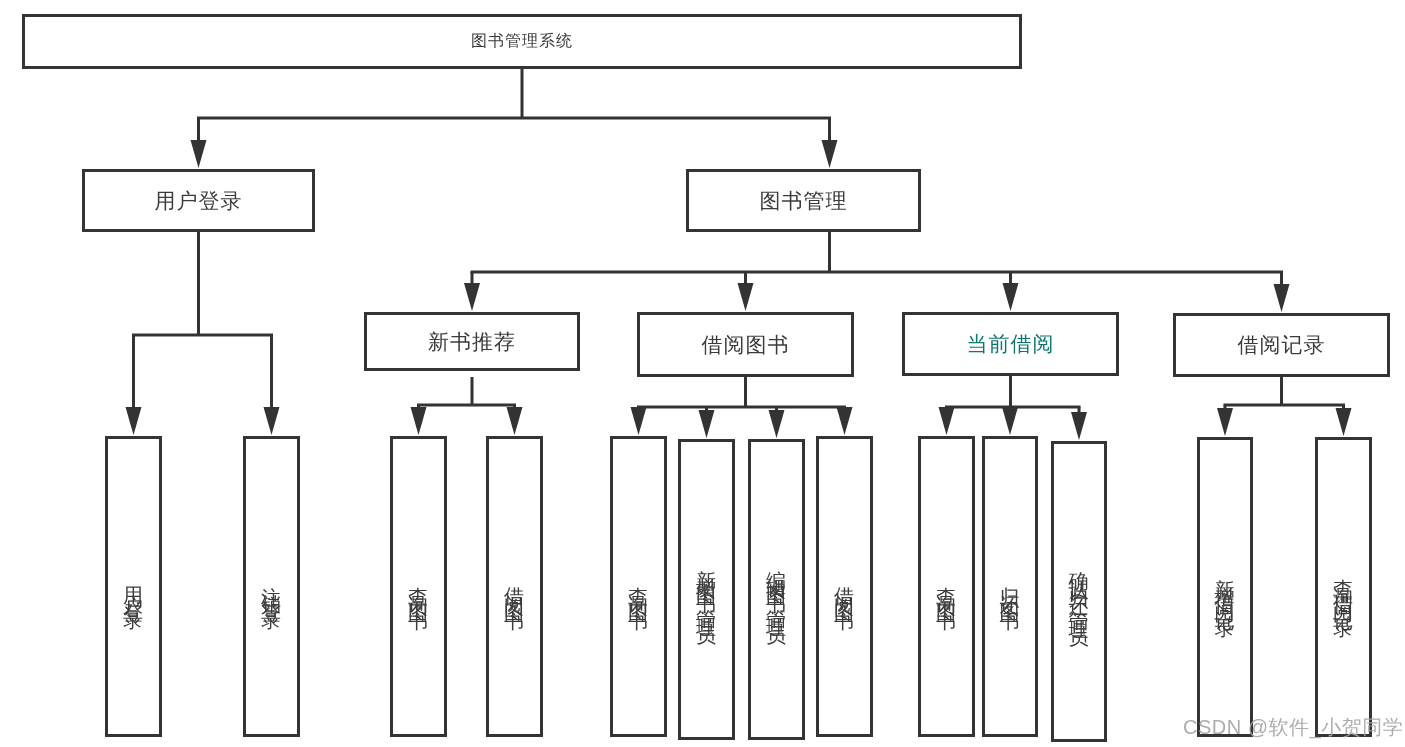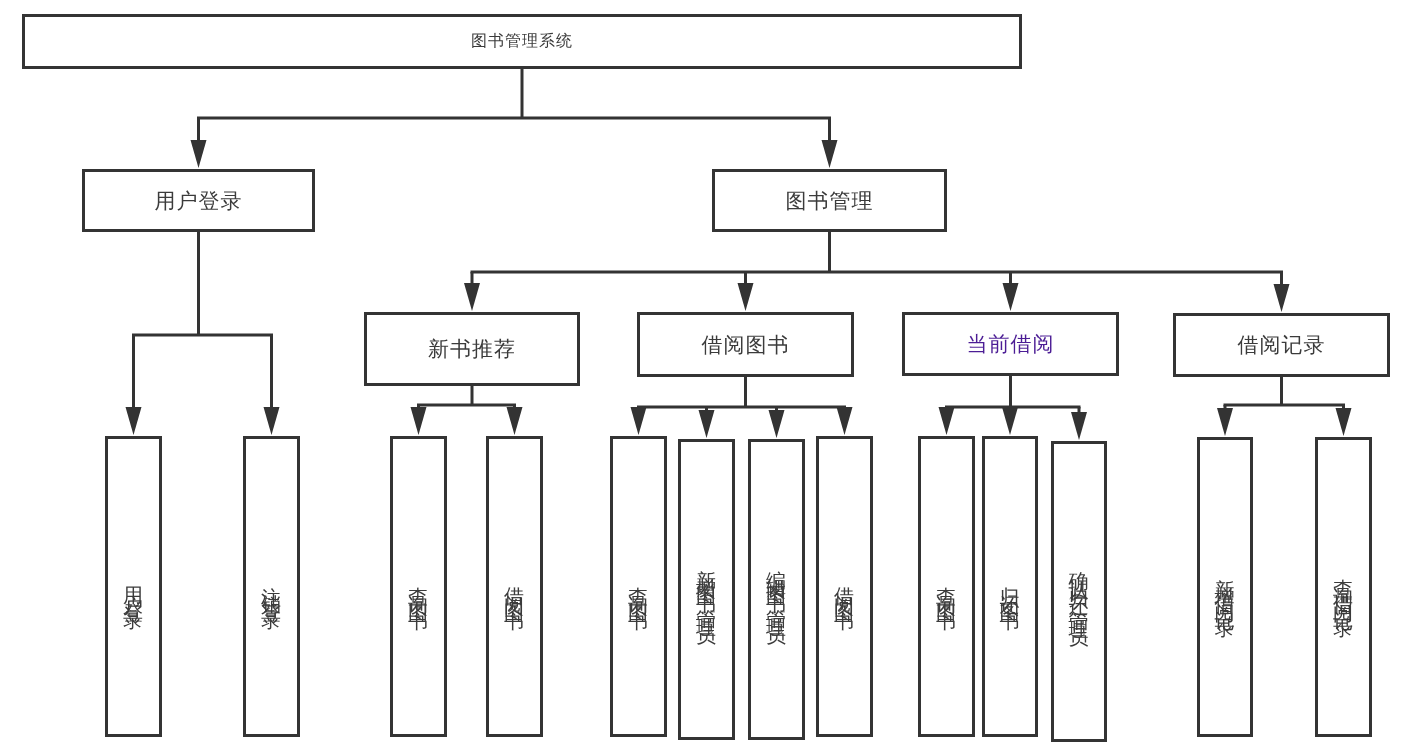--- a/index.html
+++ b/index.html
@@ -118,31 +118,31 @@
       <line x1="1343.5" y1="405" x2="1343.5" y2="423" stroke="#333333" stroke-width="3"></line>
       <polygon points="1335.5,408 1351.5,408 1343.5,436" fill="#333333"></polygon>
     </svg>
   <div id="nodes">
       <div class="node horizontal root" style="left: 22px; top: 14px; width: 1000px; height: 55px; border-color: rgb(52, 52, 52);">
         <span class="node-label" style="color: rgb(59, 59, 59);">图书管理系统</span>
       </div>
       <div class="node horizontal" style="left: 82px; top: 169px; width: 233px; height: 63px; border-color: rgb(52, 52, 52);">
         <span class="node-label" style="color: rgb(59, 59, 59);">用户登录</span>
       </div>
-      <div class="node horizontal" style="left: 712px; top: 169px; width: 235px; height: 63px; border-color: rgb(52, 52, 52);">
+      <div class="node horizontal" style="left: 686px; top: 169px; width: 235px; height: 63px; border-color: rgb(52, 52, 52);">
         <span class="node-label" style="color: rgb(59, 59, 59);">图书管理</span>
       </div>
-      <div class="node horizontal" style="left: 364px; top: 312px; width: 216px; height: 74px; border-color: rgb(52, 52, 52);">
+      <div class="node horizontal" style="left: 364px; top: 312px; width: 216px; height: 59px; border-color: rgb(52, 52, 52);">
         <span class="node-label" style="color: rgb(59, 59, 59);">新书推荐</span>
       </div>
       <div class="node horizontal" style="left: 637px; top: 312px; width: 217px; height: 65px; border-color: rgb(52, 52, 52);">
         <span class="node-label" style="color: rgb(59, 59, 59);">借阅图书</span>
       </div>
       <div class="node horizontal" style="left: 902px; top: 312px; width: 217px; height: 64px; border-color: rgb(52, 52, 52);">
-        <span class="node-label" style="color: #4c1d95;">当前借阅</span>
+        <span class="node-label" style="color: #0f766e;">当前借阅</span>
       </div>
       <div class="node horizontal" style="left: 1173px; top: 313px; width: 217px; height: 64px; border-color: rgb(52, 52, 52);">
         <span class="node-label" style="color: rgb(59, 59, 59);">借阅记录</span>
       </div>
       <div class="node vertical" style="left: 105px; top: 436px; width: 57px; height: 301px; border-color: rgb(52, 52, 52);">
         <span class="node-label" style="color: rgb(59, 59, 59);">用户登录</span>
       </div>
       <div class="node vertical" style="left: 243px; top: 436px; width: 57px; height: 301px; border-color: rgb(52, 52, 52);">
         <span class="node-label" style="color: rgb(59, 59, 59);">注销登录</span>
       </div>
@@ -173,13 +173,14 @@
       <div class="node vertical" style="left: 1051px; top: 441px; width: 56px; height: 301px; border-color: rgb(52, 52, 52);">
         <span class="node-label" style="color: rgb(59, 59, 59);">确认归还（管理员）</span>
       </div>
       <div class="node vertical" style="left: 1197px; top: 437px; width: 56px; height: 300px; border-color: rgb(52, 52, 52);">
         <span class="node-label" style="color: rgb(59, 59, 59);">新增借阅记录</span>
       </div>
       <div class="node vertical" style="left: 1315px; top: 437px; width: 57px; height: 300px; border-color: rgb(52, 52, 52);">
         <span class="node-label" style="color: rgb(59, 59, 59);">查询借阅记录</span>
       </div>
     </div>
+  <div class="watermark" style="color: rgb(166, 166, 166);">CSDN @软件_小贺同学</div>
 </div>
 
 </body></html>

